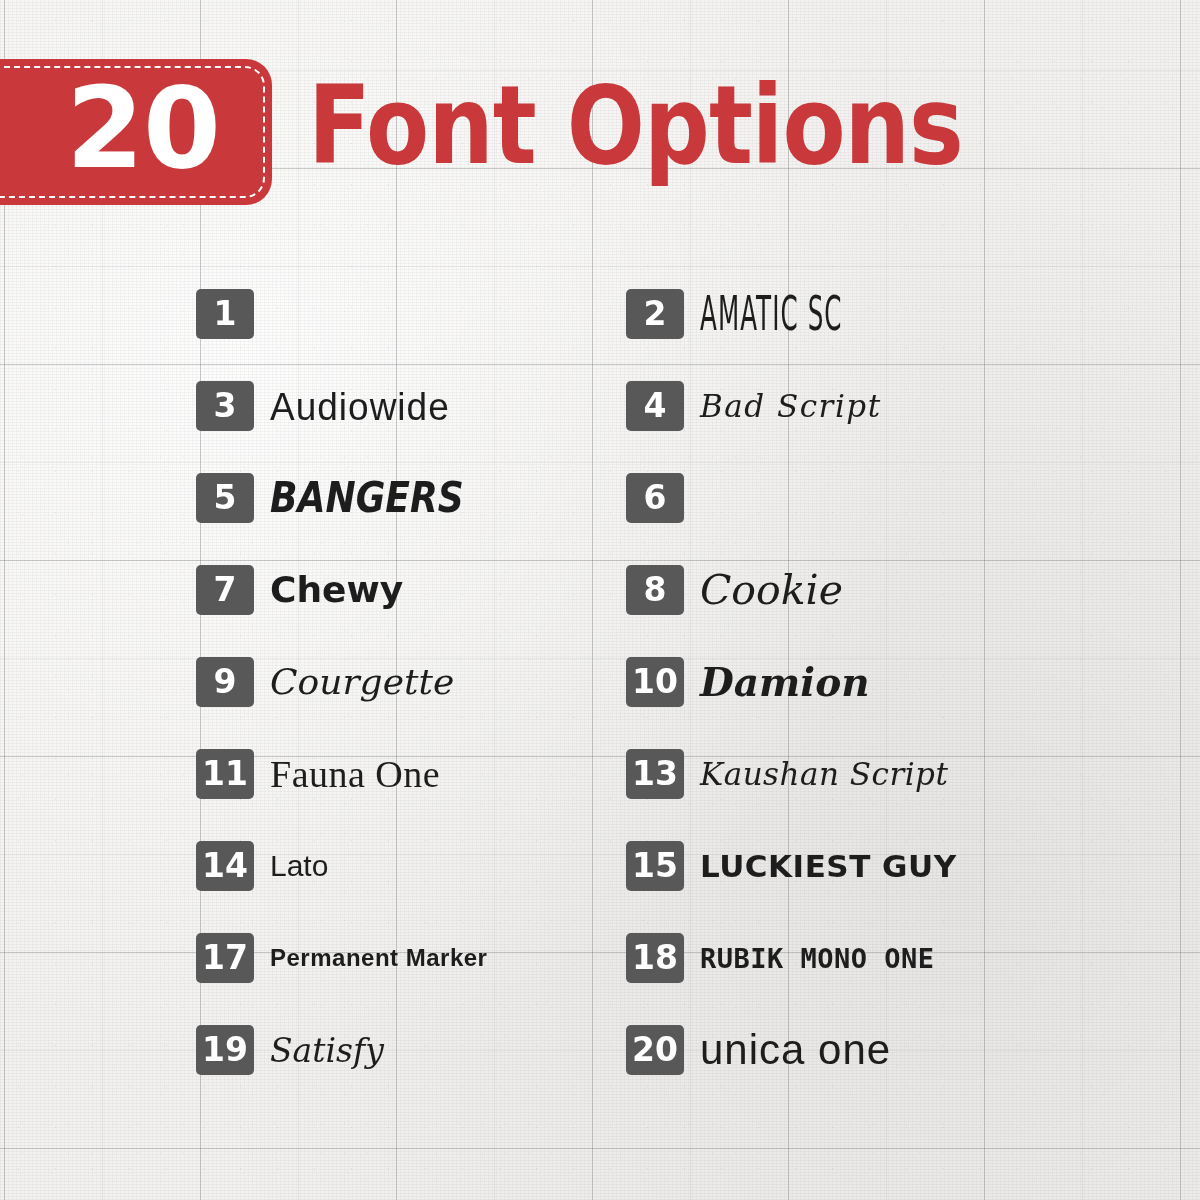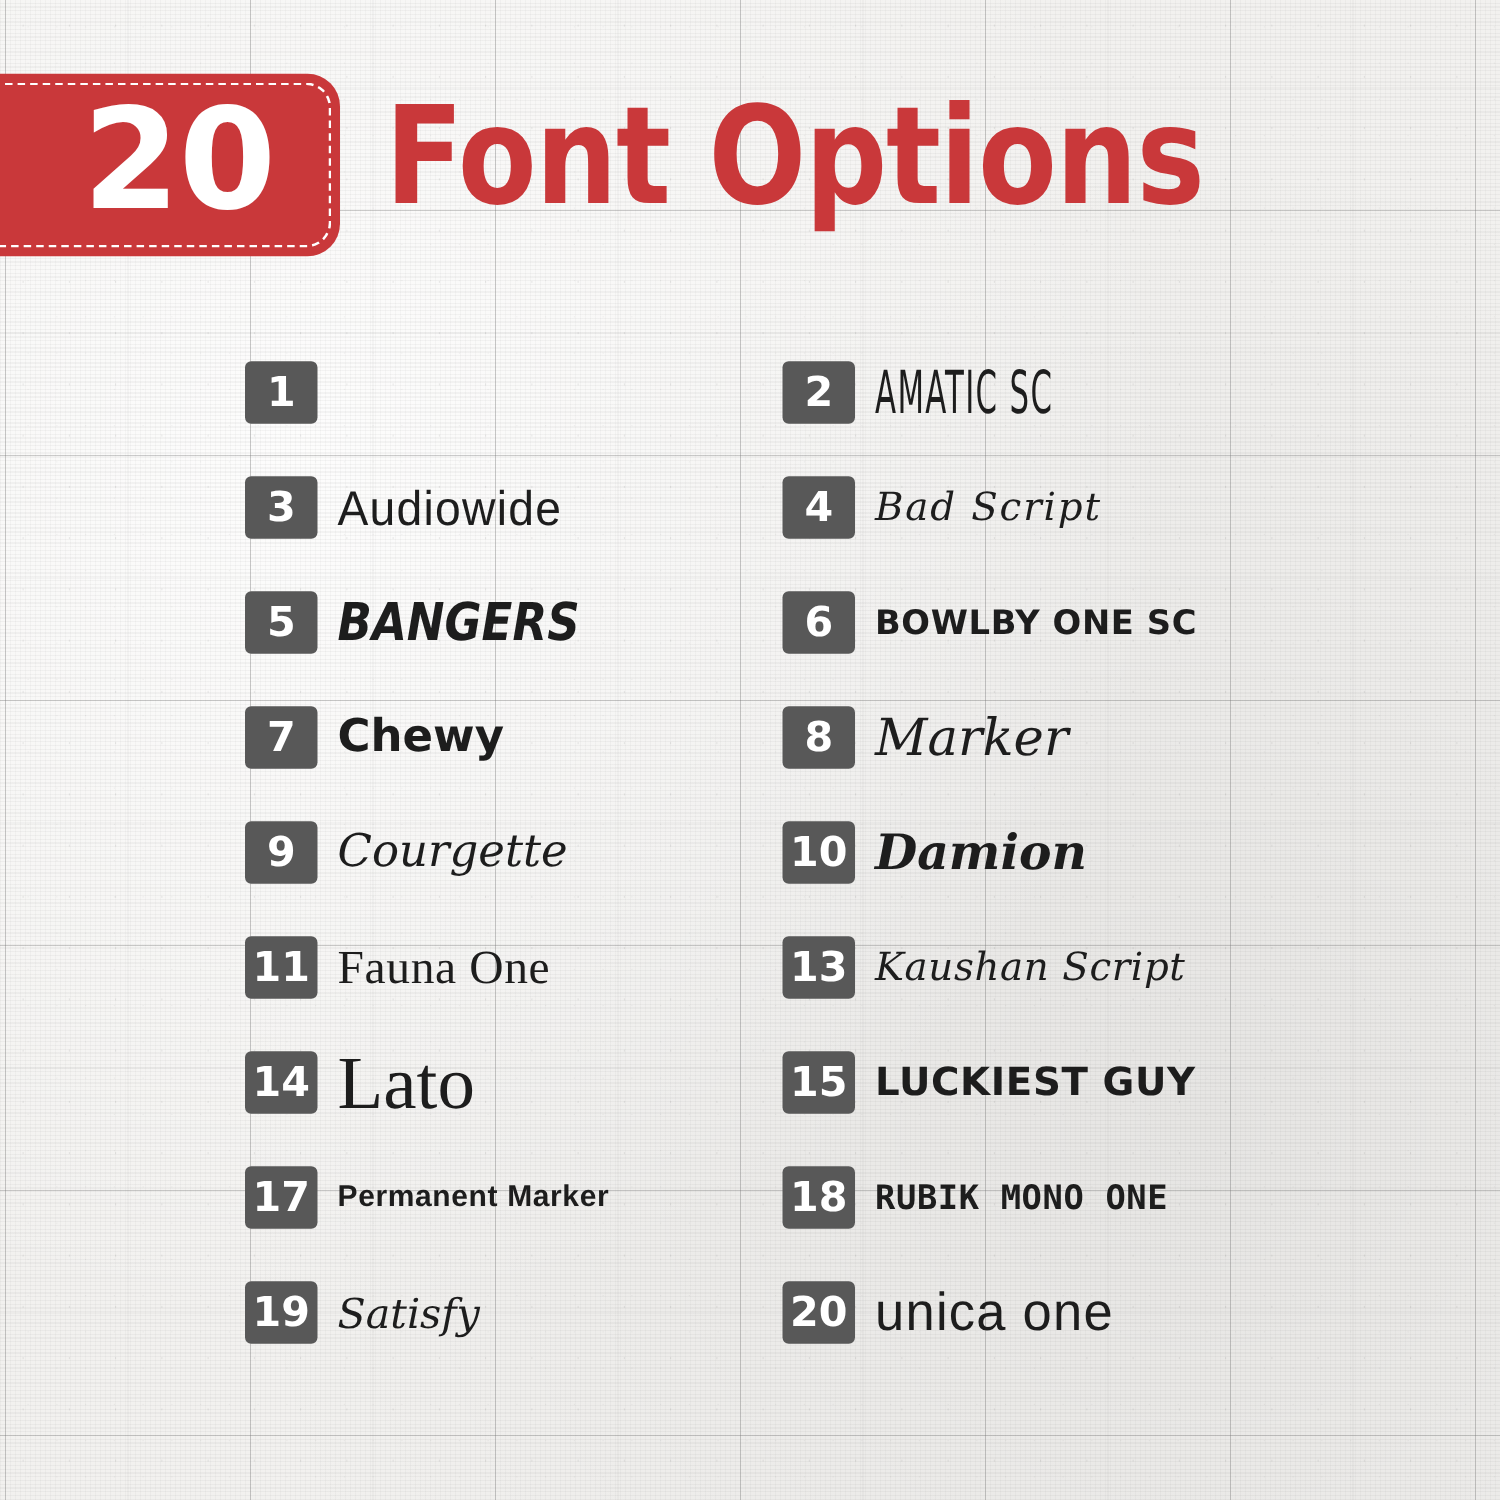--- a/index.html
+++ b/index.html
@@ -162,21 +162,21 @@
   .f-badscript { font-family: "DejaVu Serif", serif; font-style: italic; font-size: 31px; letter-spacing: 1.5px; }
   .f-bangers   { font-family: "DejaVu Sans", sans-serif; font-weight: bold; font-style: italic; font-size: 38px; letter-spacing: 0px; transform: scaleX(.95) scaleY(1.1); transform-origin: left center;}
   .f-bowlby    { font-family: "DejaVu Sans", sans-serif; font-weight: bold; font-size: 27px; letter-spacing: 0.5px; }
   .f-chewy     { font-family: "DejaVu Sans", sans-serif; font-weight: bold; font-size: 36px; letter-spacing: 0px; }
   .f-cookie    { font-family: "DejaVu Serif", serif; font-style: italic; font-size: 41px; letter-spacing: 0px; }
   .f-courgette { font-family: "DejaVu Serif", serif; font-style: italic; font-size: 36px; letter-spacing: 0px; }
   .f-damion    { font-family: "DejaVu Serif", serif; font-style: italic; font-weight: bold; font-size: 39px; }
   .f-fauna     { font-family: "Liberation Serif", serif; font-size: 38px; letter-spacing: 0.5px; }
   .f-gloria    { font-family: "Liberation Sans", sans-serif; font-size: 29px; letter-spacing: 0.5px; transform: scaleY(1.12); transform-origin: left center;}
   .f-kaushan   { font-family: "DejaVu Serif", serif; font-style: italic; font-size: 31px; letter-spacing: 0.5px; }
-  .f-lato      { font-family: Liberation Serif, serif; font-size: 60px; letter-spacing: 0px; text-align: right; }
+  .f-lato      { font-family: Liberation Sans, sans-serif; font-size: 30px; letter-spacing: 0px; text-align: right; }
   .f-luckiest  { font-family: "DejaVu Sans", sans-serif; font-weight: bold; font-size: 31px; letter-spacing: 0.5px; }
   .f-pacifico  { font-family: "DejaVu Serif", serif; font-style: italic; font-weight: bold; font-size: 35px; }
   .f-permanent { font-family: Liberation Sans, sans-serif; font-weight: bold; font-size: 24px; letter-spacing: 0.5px; }
   .f-rubik     { font-family: "DejaVu Sans Mono", monospace; font-weight: bold; font-size: 27px; letter-spacing: 0.5px; }
   .f-satisfy   { font-family: "DejaVu Serif", serif; font-style: italic; font-size: 33px; }
   .f-unica     { font-family: "Liberation Sans", sans-serif; font-size: 42px; letter-spacing: 1px; transform: scaleY(1.02); transform-origin: left center;}
 </style>
 </head>
 <body>
 
@@ -207,29 +207,28 @@
     <div class="row">
       <span class="num">4</span>
       <span class="name f-badscript">Bad Script</span>
     </div>
     <div class="row">
       <span class="num">5</span>
       <span class="name f-bangers">BANGERS</span>
     </div>
     <div class="row">
       <span class="num">6</span>
-      <span class="name f-bowlby">BOWLBY ONE SC</span>
     </div>
     <div class="row">
       <span class="num">7</span>
       <span class="name f-chewy">Chewy</span>
     </div>
     <div class="row">
       <span class="num">8</span>
-      <span class="name f-cookie">Marker</span>
+      <span class="name f-cookie">Cookie</span>
     </div>
     <div class="row">
       <span class="num">9</span>
       <span class="name f-courgette">Courgette</span>
     </div>
     <div class="row">
       <span class="num">10</span>
       <span class="name f-damion">Damion</span>
     </div>
     <div class="row">

